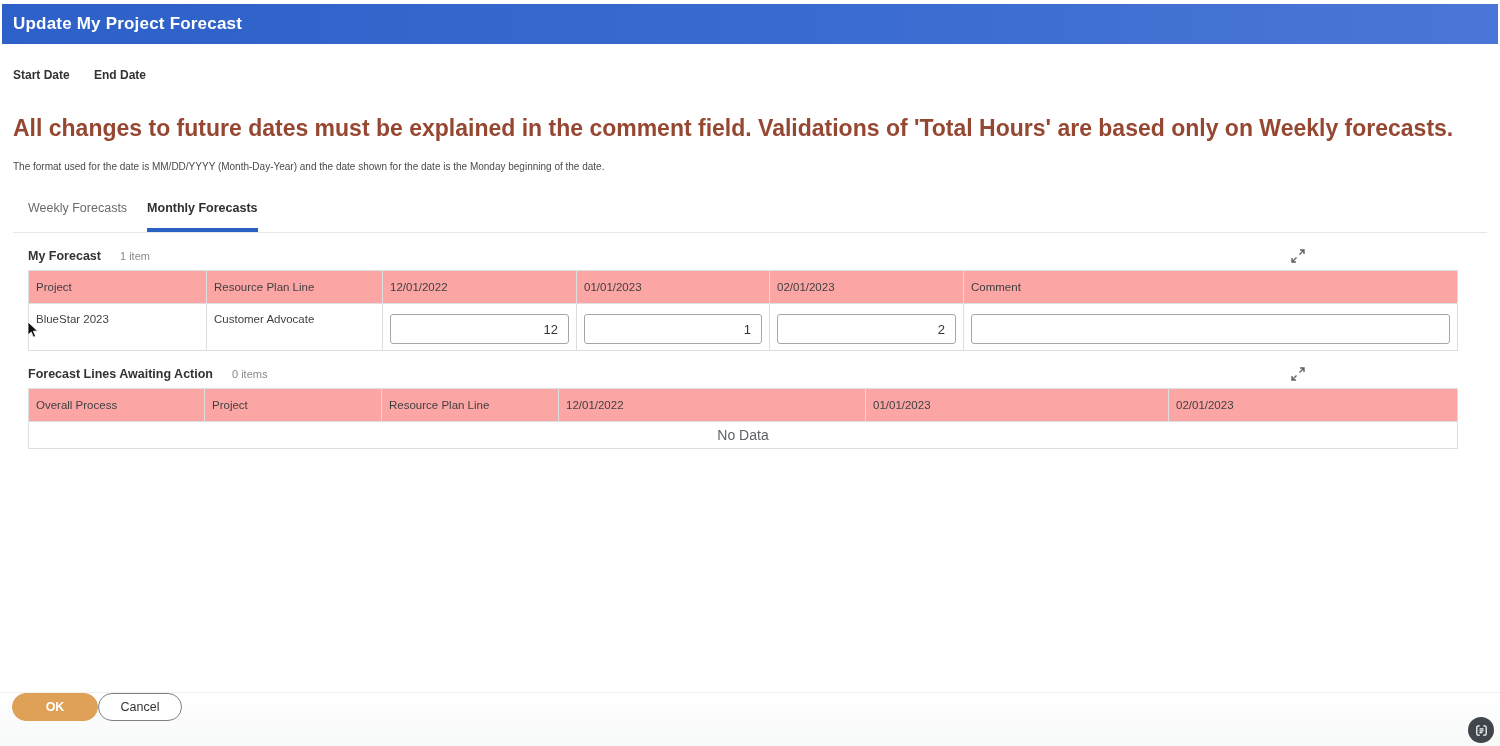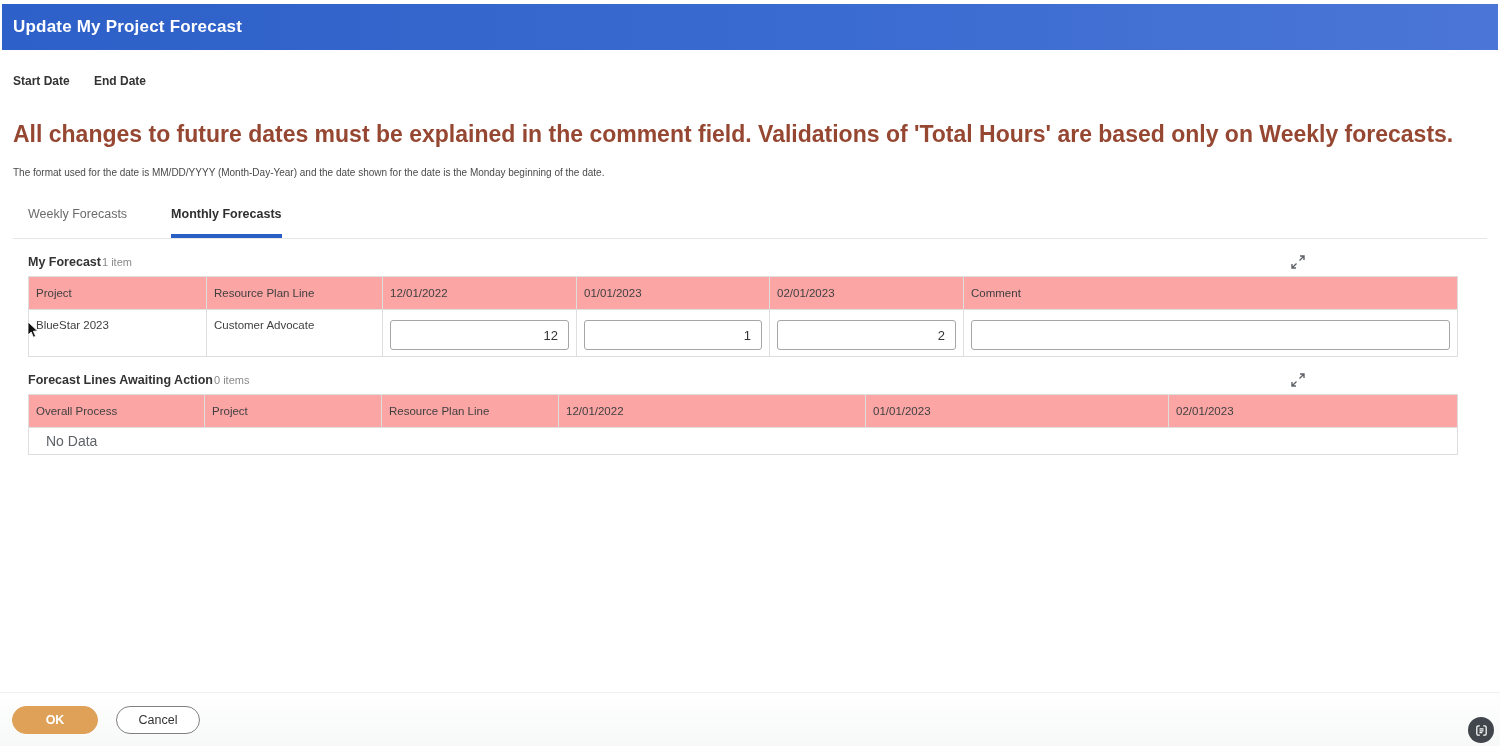--- a/index.html
+++ b/index.html
@@ -3,73 +3,73 @@
 <meta charset="utf-8">
 <style>
   * { margin:0; padding:0; box-sizing:border-box; }
   html,body { width:1500px; height:746px; }
   body {
     font-family:"Liberation Sans", sans-serif;
     background:#ffffff; color:#333; position:relative; overflow:hidden;
   }
   
   .titlebar {
-    margin:4px 2px 0 2px; height:46px;
+    margin:4px 2px 0 2px; height:40px;
     background:linear-gradient(90deg,#2d60c8 0%, #3a6bd0 55%, #4b76d7 100%);
     display:flex; align-items:center; padding-left:11px;
   }
   .titlebar h1 { color:#fff; font-size:17px; font-weight:bold; letter-spacing:.2px; }
 
   .content { padding:0 13px; }
 
   
   .dates { margin-top:24px; font-size:12px; }
   .dates .row { display:flex; }
   .dates .c1 { width:81px; }
   .dates .lbl { font-weight:bold; color:#333; }
   .dates .val { margin-top:13px; color:#3b3b3b; }
 
   
   .warning { margin-top:33px; font-size:23px; font-weight:bold; color:#964732; }
   .note { margin-top:19px; font-size:10px; color:#4a4a4a; }
 
   
-  .tabbar { margin-top:29px; padding-left:15px; border-bottom:1px solid #e7e7e7; display:flex; gap:44px; }
+  .tabbar { margin-top:29px; padding-left:15px; border-bottom:1px solid #e7e7e7; display:flex; gap:20px; }
   .tab { font-size:12.5px; color:#6b6b6b; padding-bottom:13px; border-bottom:4px solid transparent; cursor:pointer; }
   .tab.active { color:#2f2f2f; font-weight:bold; border-bottom-color:#2a5fc4; }
 
   
   .section { margin-left:15px; width:1278px; }
   .section-head { margin-top:15px; margin-bottom:6px; display:flex; align-items:center; }
   .section-title { font-size:12.5px; font-weight:bold; color:#333; }
-  .item-count { font-size:11px; color:#8a8a8a; margin-left:1px; }
+  .item-count { font-size:11px; color:#8a8a8a; margin-left:19px; }
   .expand-btn { margin-left:auto; width:16px; height:16px; cursor:pointer; background:none; border:none; padding:0; }
 
   table { border-collapse:collapse; width:1430px; table-layout:fixed; background:#fff; }
   table, th, td { border:1px solid #dedede; }
   th {
     background:#fca5a5; font-size:11.5px; font-weight:normal; color:#3f3f3f;
     text-align:left; padding:9px 7px; height:33px;
   }
   td { font-size:11.5px; color:#3f3f3f; padding:6px 7px; vertical-align:top; background:#fff; }
   .t1 td { height:47px; padding-top:9px; }
   .num-input {
     width:100%; height:30px; border:1px solid #a6a6a6; border-radius:3px;
     font-family:"Liberation Sans", sans-serif; font-size:13px; color:#333;
     text-align:right; padding:0 10px; margin-top:1px;
   }
   .comment-input { text-align:left; }
-  .nodata-row td { text-align:left; font-size:14px; color:#5f6368; padding:5px 17px; height:25px; vertical-align:middle;border-radius:10px; }
+  .nodata-row td { text-align:center; font-size:14px; color:#5f6368; padding:5px 4px; height:25px; vertical-align:middle;border-radius:10px; }
 
   
   .footer {
     position:absolute; left:0; bottom:0; width:1500px; height:54px;
     border-top:1px solid #f0f0f0;
     background:linear-gradient(180deg,#ffffff 0%, #f7f8f8 100%);
-    display:flex; align-items:center; padding-left:12px; gap:18px;
+    display:flex; padding-left:12px; gap:0;
   }
   .btn { height:28px; border-radius:14px; font-family:"Liberation Sans", sans-serif; font-size:12.5px; cursor:pointer; }
   .btn-ok { width:86px; background:#dfa158; border:1px solid #dfa158; color:#fff; font-weight:bold; }
   .btn-cancel { width:84px; background:#fff; border:1px solid #808080; color:#333; font-weight:500; }
 
   .fab {
     position:absolute; right:6px; bottom:3px; width:26px; height:26px; border-radius:50%;
     background:#40464b; border:none; display:flex; align-items:center; justify-content:center; cursor:pointer;
   }
 

